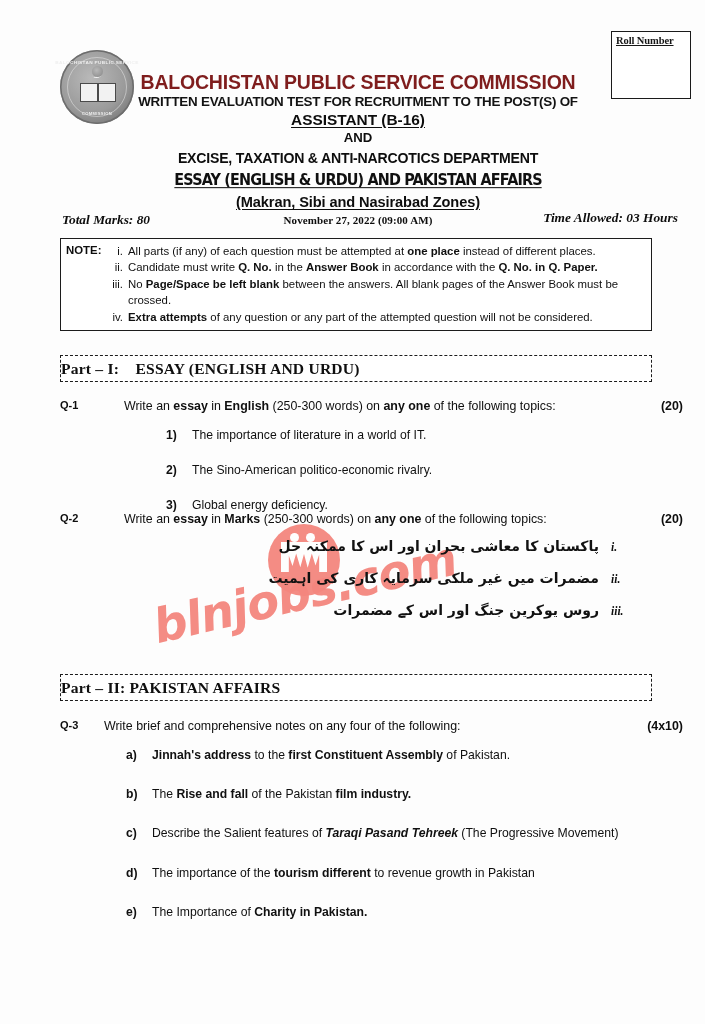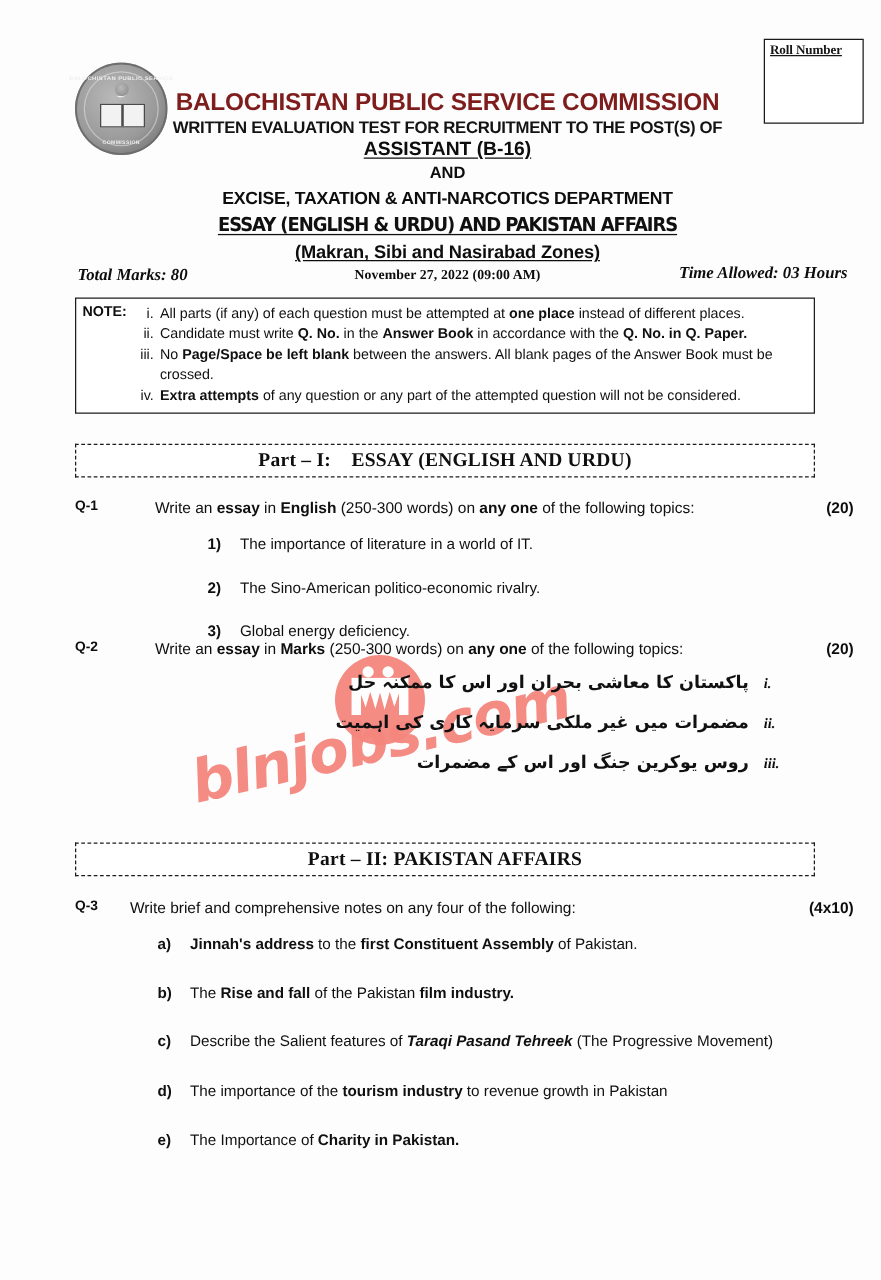--- a/index.html
+++ b/index.html
@@ -320,21 +320,21 @@
   
   .part-box {
     position: absolute;
     left: 60px;
     width: 592px;
     height: 27px;
     border: 1.4px dashed #1c1c1c;
     box-sizing: border-box;
     display: flex;
     align-items: center;
-    justify-content: center;
+    justify-content: flex-start;
     background: #fff;
   }
   .part-title {
     font-family: "Liberation Serif", serif;
     font-weight: bold;
     font-size: 15.6px;
     letter-spacing: .2px;
     color: #0f0f0f;
     white-space: pre;
   }
@@ -549,21 +549,21 @@
         <div class="opt-item" style="margin-top: 27px;">
           <div class="opt-num">b)</div>
           <div class="opt-text"><span>The </span><b>Rise and fall</b><span> of the Pakistan </span><b>film industry.</b></div>
         </div>
         <div class="opt-item" style="margin-top: 27px;">
           <div class="opt-num">c)</div>
           <div class="opt-text"><span>Describe the Salient features of </span><i>Taraqi Pasand Tehreek</i><span> (The Progressive Movement)</span></div>
         </div>
         <div class="opt-item" style="margin-top: 27px;">
           <div class="opt-num">d)</div>
-          <div class="opt-text"><span>The importance of the </span><b>tourism industry</b><span> to revenue growth in Pakistan</span></div>
+          <div class="opt-text"><span>The importance of the </span><b>tourism different</b><span> to revenue growth in Pakistan</span></div>
         </div>
         <div class="opt-item" style="margin-top: 27px;">
           <div class="opt-num">e)</div>
           <div class="opt-text"><span>The Importance of </span><b>Charity in Pakistan.</b></div>
         </div>
       </div>
 
   </div>
 </div>
 

